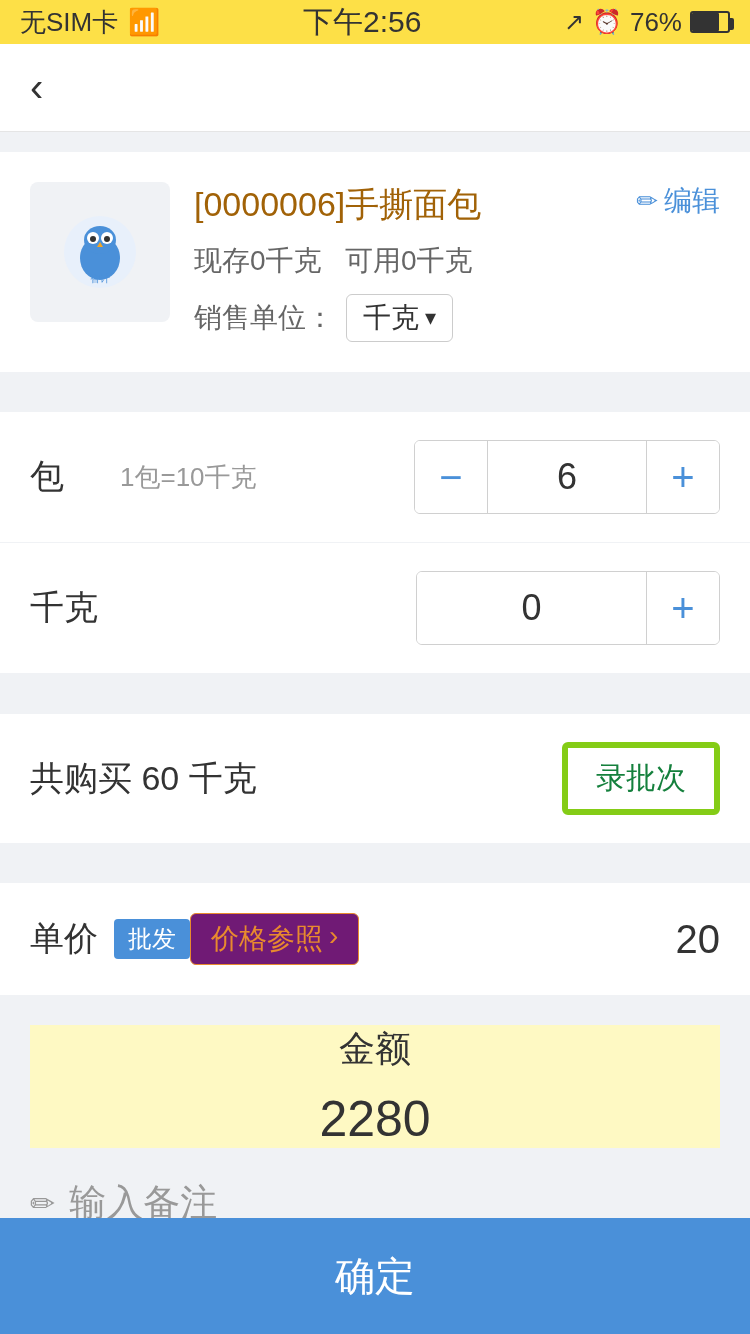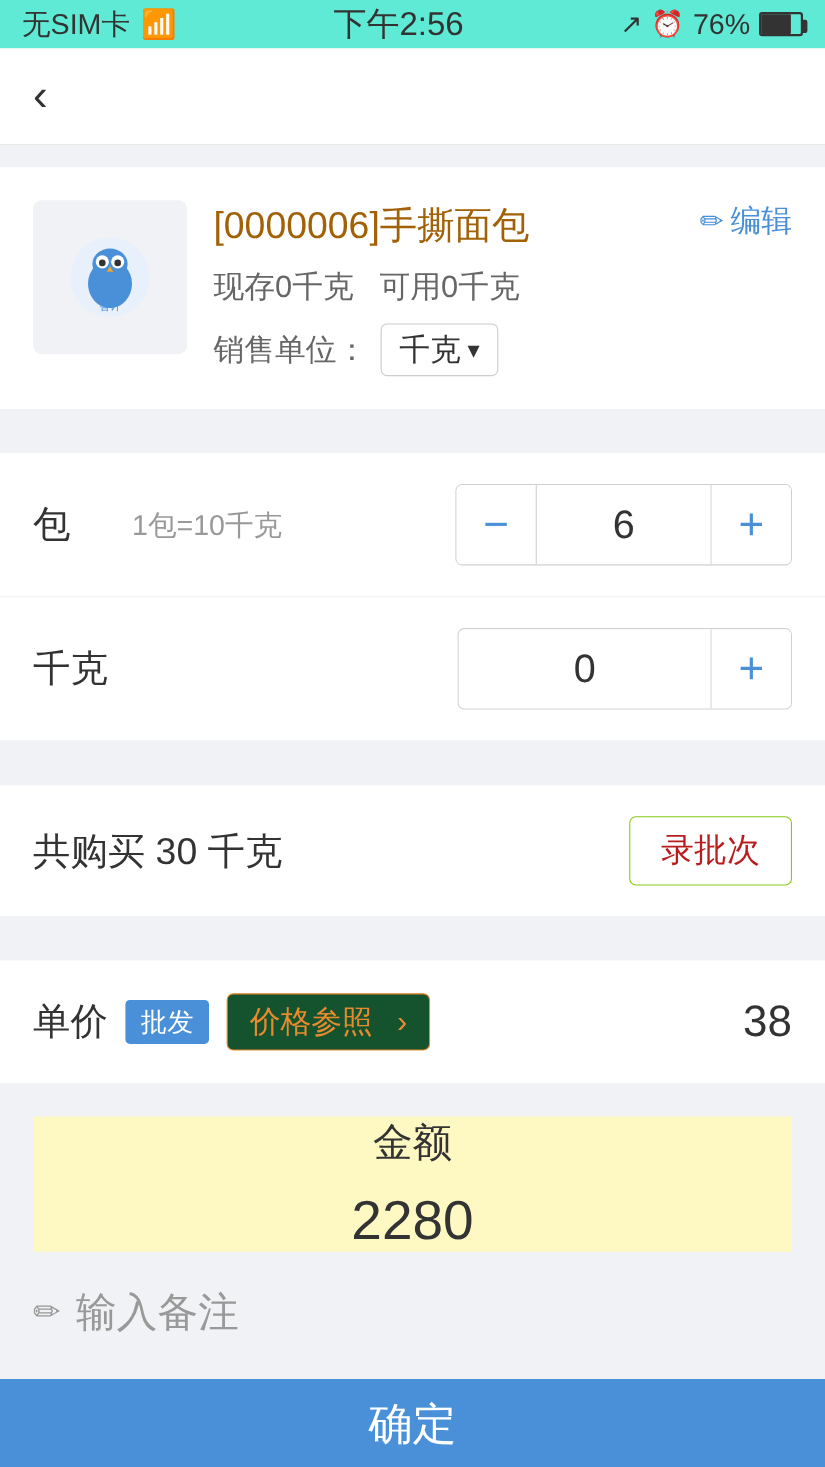--- a/index.html
+++ b/index.html
@@ -8,21 +8,21 @@
       width: 750px;
       min-height: 1334px;
       font-family: -apple-system, "PingFang SC", "Helvetica Neue", sans-serif;
       background: #f0f2f5;
       font-size: 32px;
     }
 
     
     .status-bar {
       height: 44px;
-      background: #5eead4;
+      background: #fde047;
       display: flex;
       align-items: center;
       justify-content: space-between;
       padding: 0 20px;
       font-size: 26px;
       color: #333;
     }
     .status-left { display: flex; align-items: center; gap: 10px; }
     .status-center { font-weight: 500; font-size: 30px; }
     .status-right { display: flex; align-items: center; gap: 8px; font-size: 26px; }
@@ -167,22 +167,22 @@
     .summary-row {
       background: #fff;
       display: flex;
       align-items: center;
       justify-content: space-between;
       padding: 28px 30px;
       margin-top: 20px;
     }
     .summary-text { font-size: 34px; color: #333; }
     .batch-btn {
-      border: 1px solid #84cc16;
-      color: #b91c1c;
+      border: 6px solid #84cc16;
+      color: #15803d;
       font-size: 30px;
       padding: 10px 28px;
       border-radius: 6px;
       background: #fff;
       cursor: pointer;
     }
 
     
     .price-section {
       background: #fff;
@@ -194,31 +194,30 @@
       align-items: center;
       padding-bottom: 30px;
     }
     .price-label { font-size: 34px; color: #333; margin-right: 16px; }
     .price-badge {
       background: #4a90d9;
       color: #fff;
       font-size: 24px;
       padding: 4px 14px;
       border-radius: 4px;
-      margin-right: 16px;
     }
     .price-ref-btn {
       border: 1px solid #e88a2e;
       color: #e88a2e;
       font-size: 28px;
       padding: 6px 20px;
       border-radius: 6px;
-      background: #14532d;
-      cursor: pointer;
-      display: flex; align-items: center; gap: 22px;
+      background: #701a75;
+      cursor: pointer;
+      display: flex; align-items: flex-start; gap: 6px;
     }
     .price-value {
       margin-left: auto;
       font-size: 40px;
       color: #333;
       font-weight: 400;
     }
     .amount-row {
       background: #fef9c3;
       display: flex;
@@ -237,21 +236,21 @@
     }
     .remark-icon { font-size: 30px; color: #999; }
     .remark-text { font-size: 37px; color: #999; }
 
     
     .confirm-bar {
       position: fixed;
       bottom: 0;
       left: 0;
       width: 750px;
-      height: 80px;
+      height: 116px;
       background: #4a90d9;
       display: flex;
       align-items: center;
       justify-content: center;
       cursor: pointer;
     }
     .confirm-text {
       font-size: 40px;
       color: #fff;
       font-weight: 500;
@@ -348,35 +347,35 @@
     <div class="quantity-control-nomin">
       <input class="qty-input-nomin" type="text" value="0" style="">
       <button class="qty-btn">+</button>
     </div>
   </div>
 </div>
 
 <div class="divider"></div>
 
 <div class="summary-row">
-  <span class="summary-text">共购买 30 千克</span>
+  <span class="summary-text">共购买 60 千克</span>
   <button class="batch-btn">录批次</button>
 </div>
 
 <div class="divider"></div>
 
 <div class="price-section">
   <div class="price-row">
     <span class="price-label">单价</span>
     <span class="price-badge">批发</span>
     <button class="price-ref-btn">
       <span>价格参照</span>
       <span>›</span>
     </button>
-    <span class="price-value">38</span>
+    <span class="price-value">20</span>
   </div>
 </div>
 
 <div style="background:#f0f2f5;padding:30px 30px 20px 30px;">
   <div class="amount-row">
     <span class="amount-label">金额</span>
     <span class="amount-value">2280</span>
   </div>
   <div class="remark-row">
     <span class="remark-icon">✏</span>

